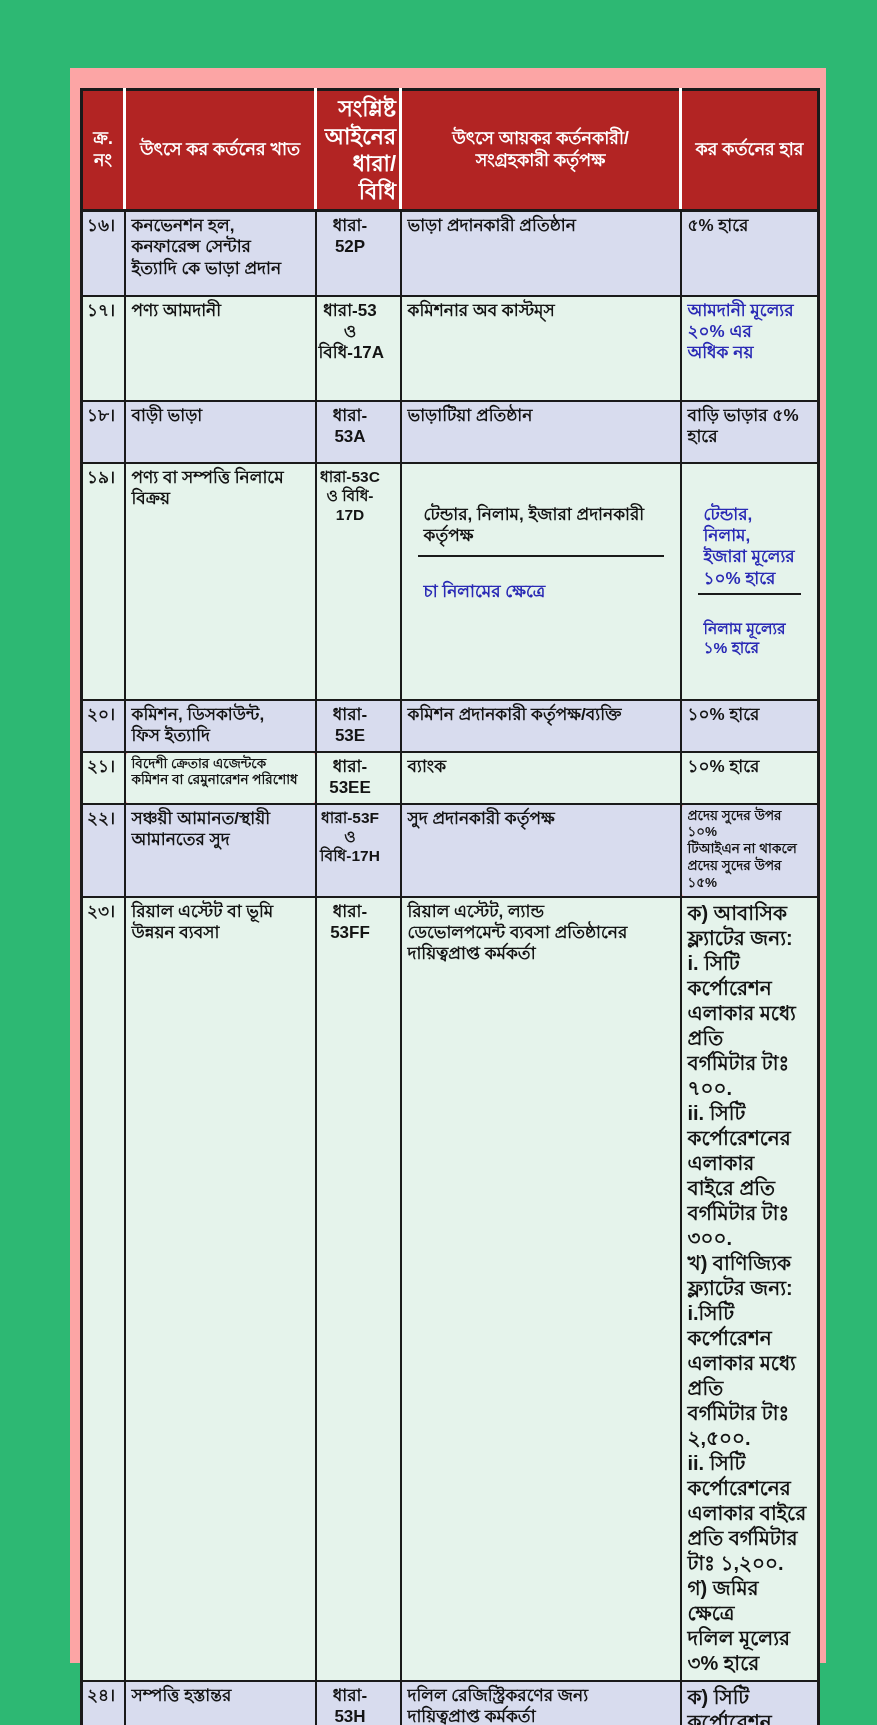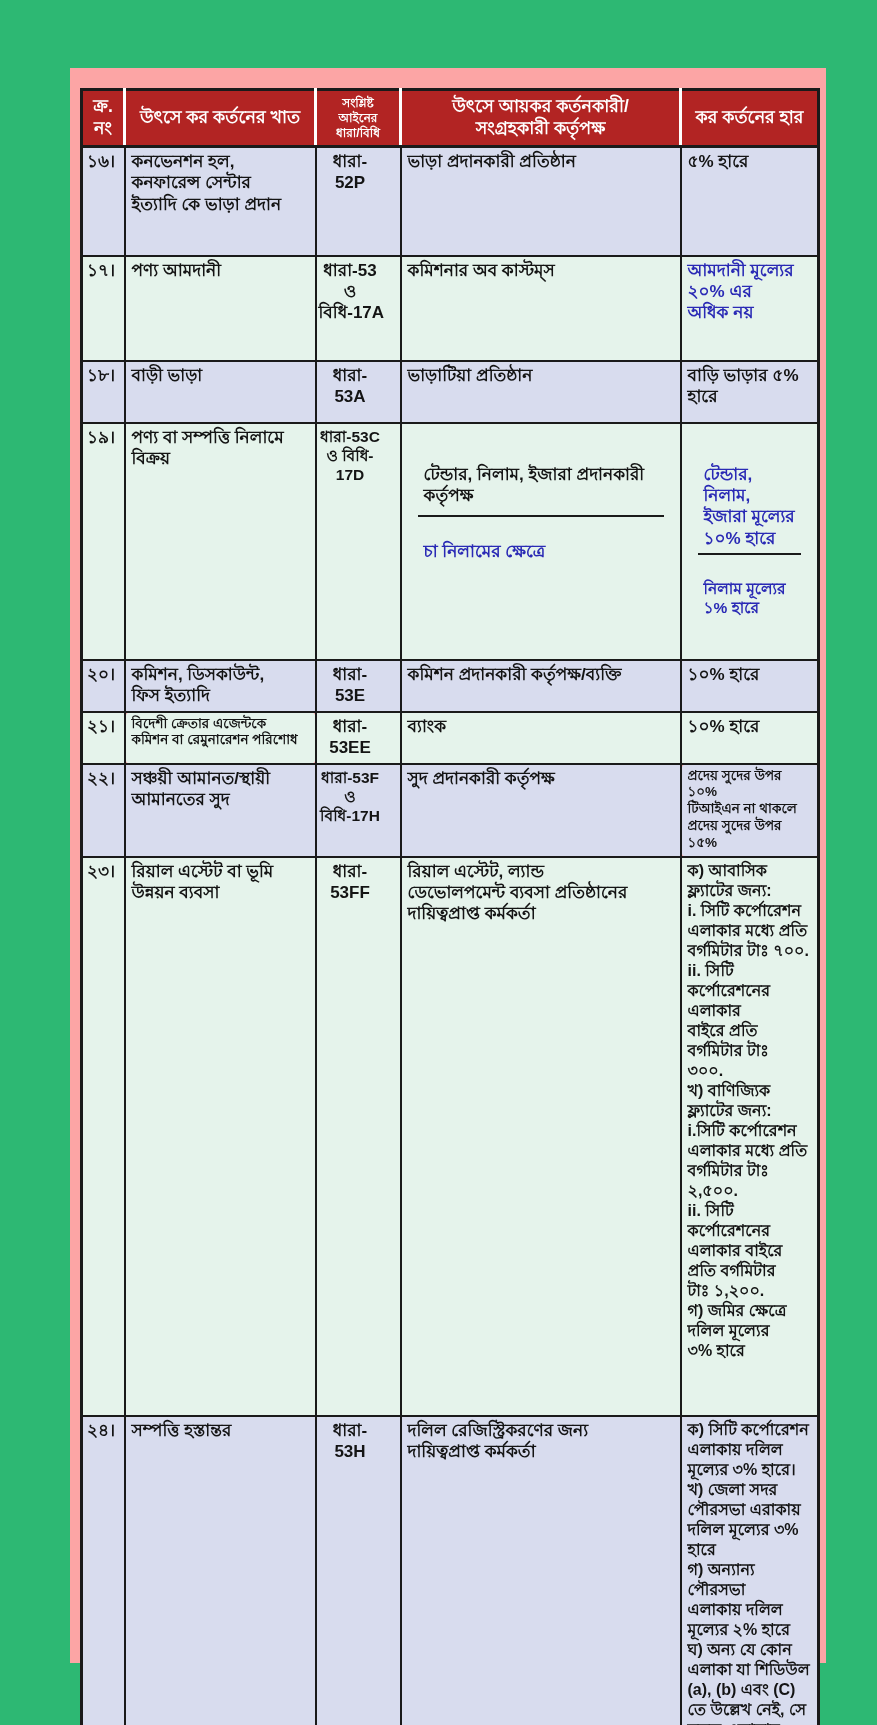--- a/index.html
+++ b/index.html
@@ -48,21 +48,21 @@
     padding:4px 3px;
   }
   thead td:first-child{border-left:none;}
   .lav{background:#d8dcee;}
   .grn{background:#e5f3eb;}
   .num{padding-left:4px;padding-right:2px;}
   .sec{text-align:center;padding-left:2px;padding-right:18px;}
   .blue{color:#2a2ab5;}
   .sm{font-size:13.5px;border-radius:6px;}
   .md{font-size:15.5px;}
-  .rate-big{font-size:16px;}
+  .rate-big{font-size:20px;}
   td.stack{padding:16px;}
   .stack .sub-top{
     padding:3px 6px 4px 6px;
     border-bottom:2px solid #1a1a1a;
     box-sizing:border-box;
     white-space:pre-line;
   }
   .stack .sub-bottom{
     padding:3px 6px 4px 6px;
     box-sizing:border-box;
@@ -80,30 +80,30 @@
       <col style="width:191px">
       <col style="width:85px">
       <col style="width:280px">
       <col style="width:138px">
     </colgroup>
     <thead>
       <tr style="height:57px">
         <td>ক্র.
 নং</td>
         <td>উৎসে কর কর্তনের খাত</td>
-        <td style="font-size:12px;">সংশ্লিষ্ট
+        <td style="font-size:22px;text-align:right;">সংশ্লিষ্ট
 আইনের
 ধারা/বিধি</td>
         <td>উৎসে আয়কর কর্তনকারী/
 সংগ্রহকারী কর্তৃপক্ষ</td>
         <td>কর কর্তনের হার</td>
       </tr>
     </thead>
     <tbody>
-      <tr class="lav" style="height:109px">
+      <tr class="lav" style="height:85px">
         <td class="num">১৬।</td>
         <td>কনভেনশন হল,
 কনফারেন্স  সেন্টার
 ইত্যাদি কে ভাড়া প্রদান</td>
         <td class="sec">ধারা-
 52P</td>
         <td>ভাড়া প্রদানকারী প্রতিষ্ঠান</td>
         <td>৫% হারে</td>
       </tr>
       <tr class="grn" style="height:105px">

